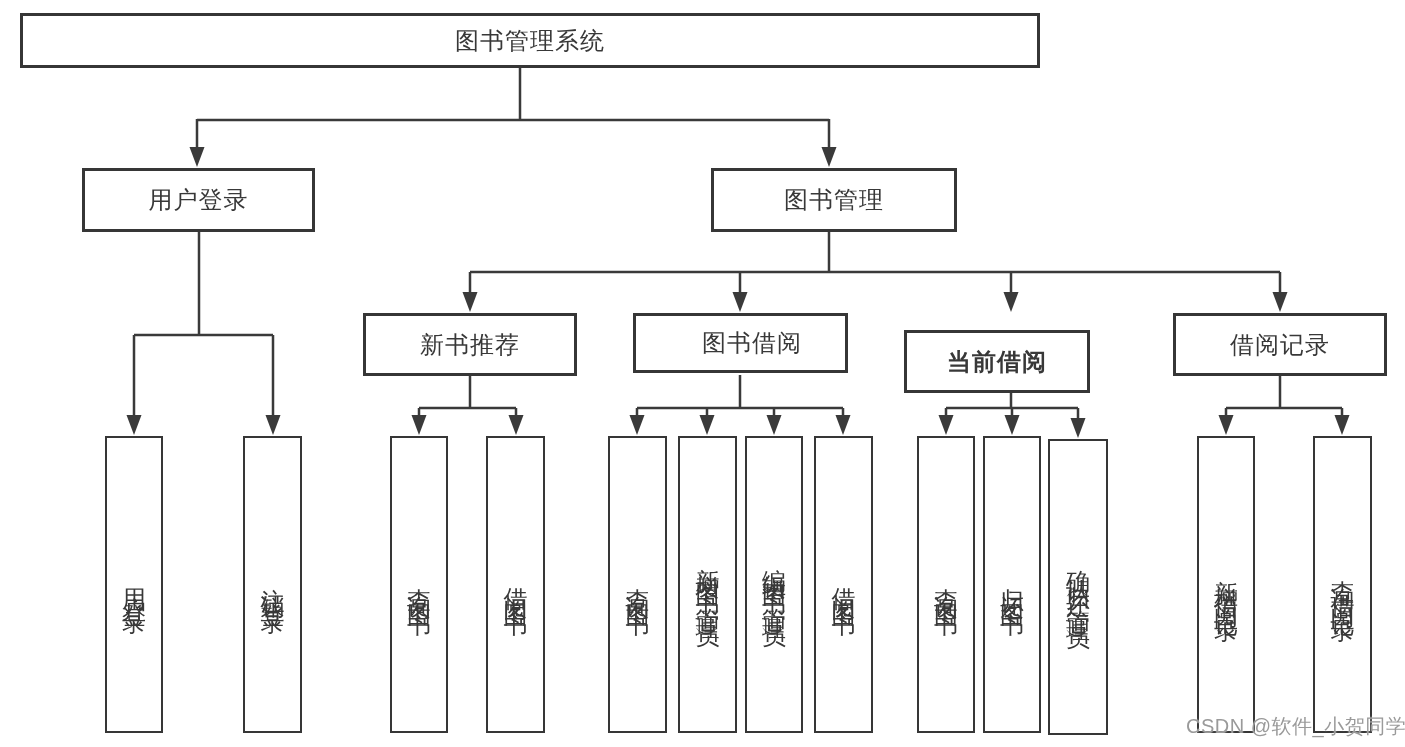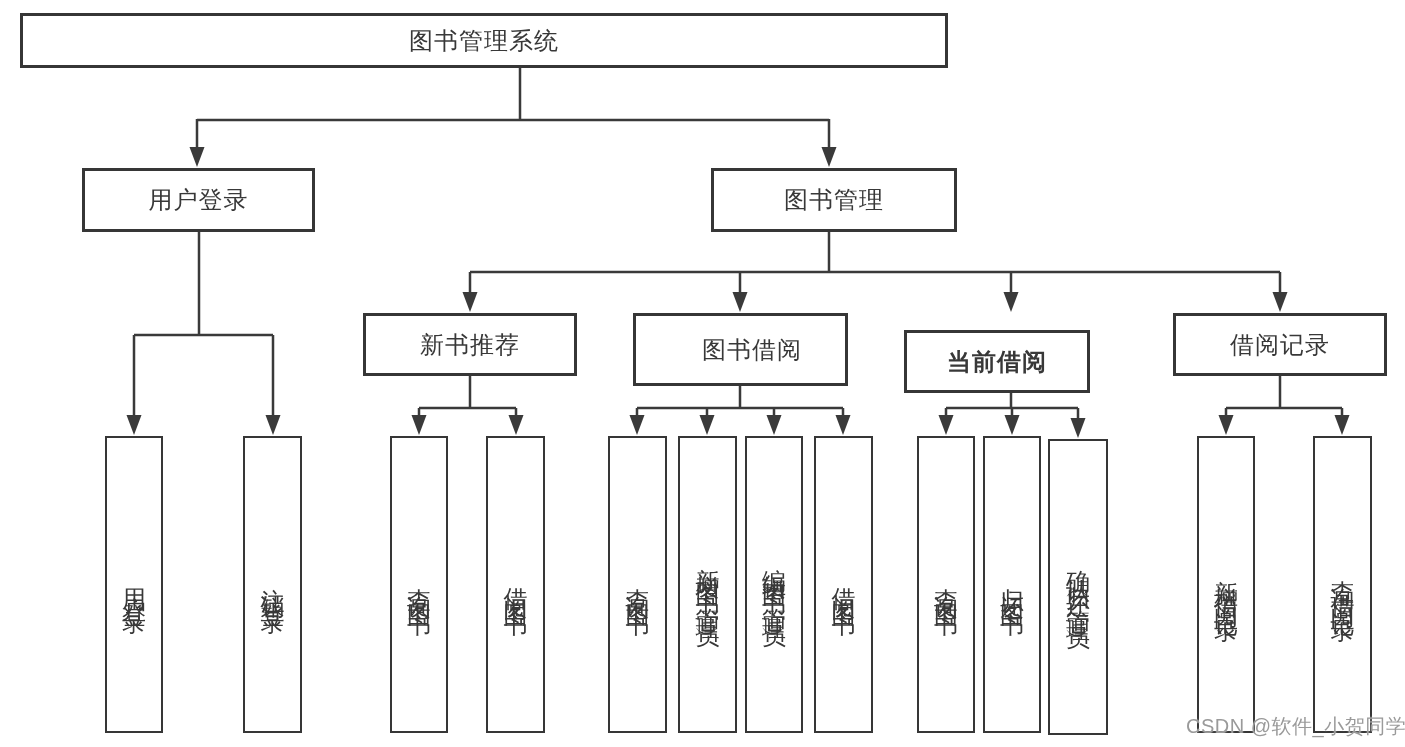--- a/index.html
+++ b/index.html
@@ -74,35 +74,35 @@
       <polygon points="766.5,415 781.5,415 774,435"></polygon>
       <polygon points="835.5,415 850.5,415 843,435"></polygon>
       <polygon points="938.5,415 953.5,415 946,435"></polygon>
       <polygon points="1004.5,415 1019.5,415 1012,435"></polygon>
       <polygon points="1070.5,418 1085.5,418 1078,438"></polygon>
       <polygon points="1218.5,415 1233.5,415 1226,435"></polygon>
       <polygon points="1334.5,415 1349.5,415 1342,435"></polygon>
     </g>
   </svg>
 
-  <div class="node" style="left:20px;top:13px;width:928px;height:55px;">
+  <div class="node" style="left:20px;top:13px;width:1020px;height:55px;">
     <span>图书管理系统</span>
   </div>
 
   <div class="node" style="left:82px;top:168px;width:233px;height:64px;">
     <span>用户登录</span>
   </div>
   <div class="node" style="left:711px;top:168px;width:246px;height:64px;">
     <span>图书管理</span>
   </div>
 
   <div class="node" style="left:363px;top:313px;width:214px;height:63px;">
     <span>新书推荐</span>
   </div>
-  <div class="node" style="left:633px;top:313px;width:215px;height:73px;padding-left:23px;">
+  <div class="node" style="left:633px;top:313px;width:215px;height:60px;padding-left:23px;">
     <span>图书借阅</span>
   </div>
   <div class="node" style="left:904px;top:330px;width:186px;height:63px;font-weight:bold;">
     <span>当前借阅</span>
   </div>
   <div class="node" style="left:1173px;top:313px;width:214px;height:63px;">
     <span>借阅记录</span>
   </div>
 
   <div class="node leaf" style="left:105px;top:436px;width:58px;height:297px;">

